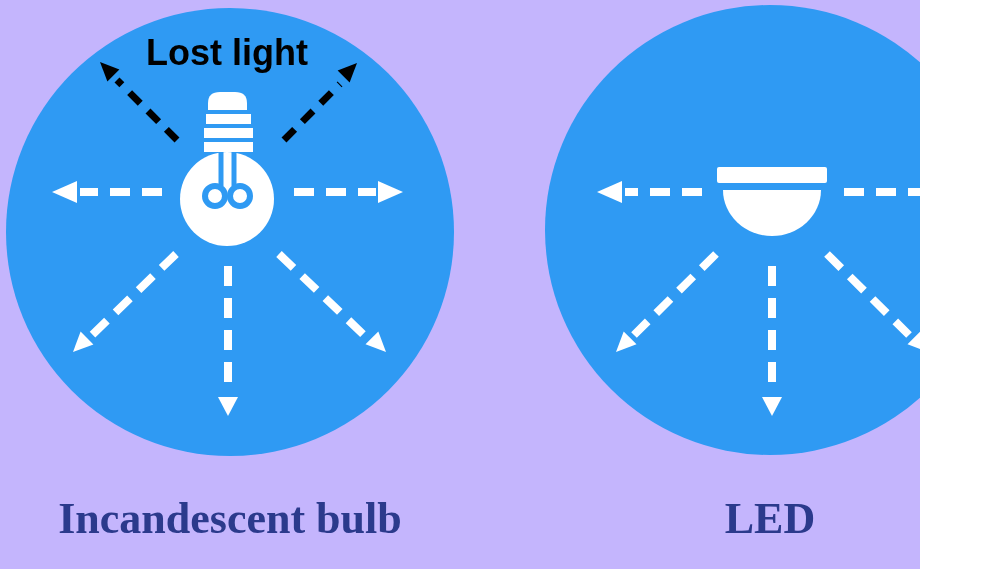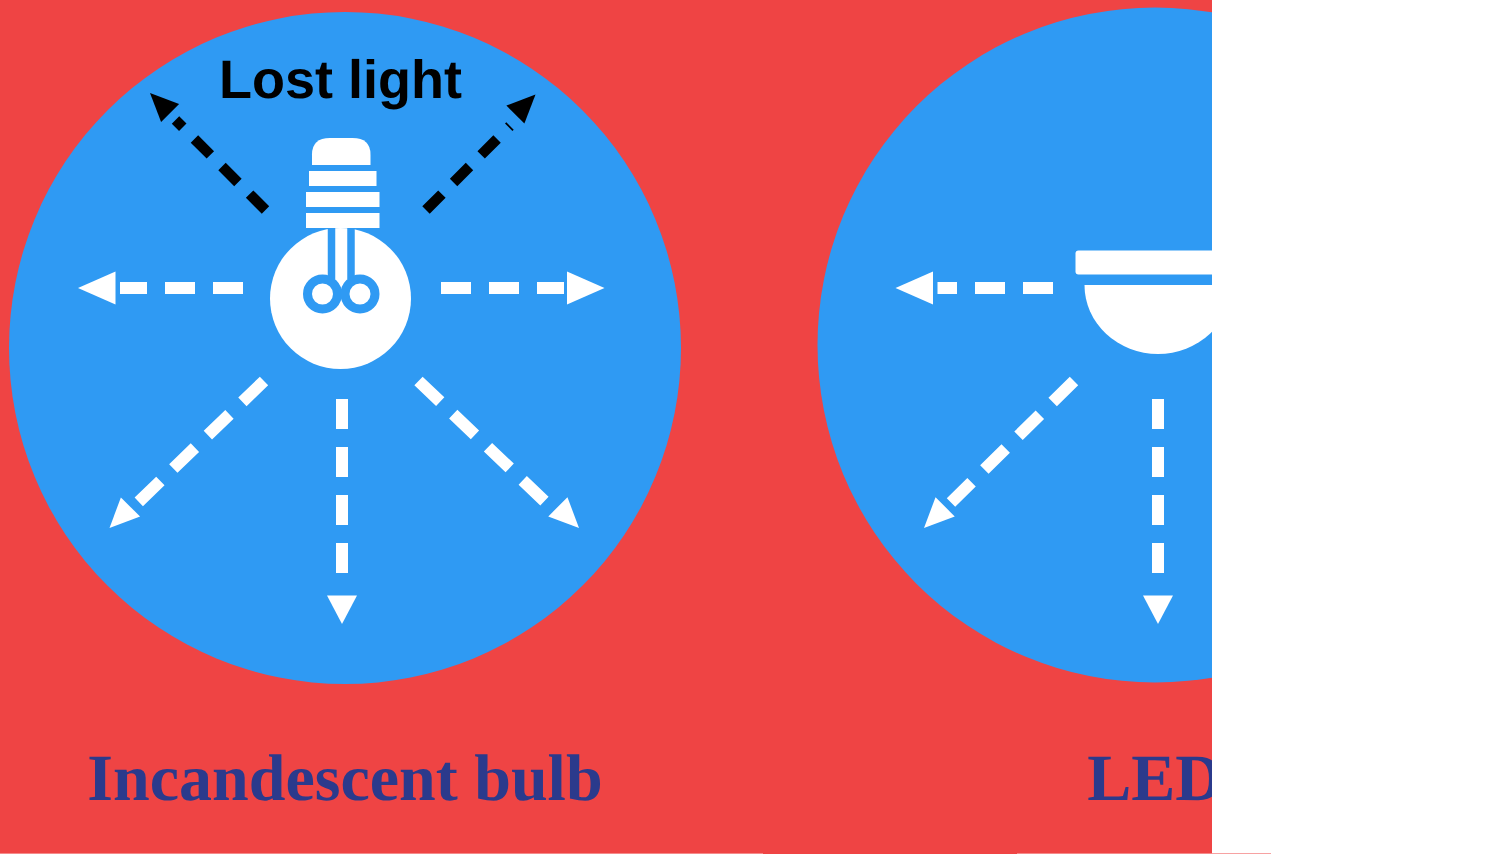--- a/index.html
+++ b/index.html
@@ -1,20 +1,20 @@
 <!DOCTYPE html>
 <html><head>
 <meta charset="utf-8">
 <style>
   html, body { margin: 0; padding: 0; }
   .stage {
     position: relative;
-    width: 808px;
+    width: 920px;
     height: 569px;
-    background: #ef4444;
+    background: #c4b5fd;
     overflow: hidden;
     font-family: "Liberation Sans", sans-serif;
   }
   .stage svg { display: block; }
   
   .wdash { stroke: #ffffff; stroke-width: 8; stroke-dasharray: 20 12; fill: none; stroke-linecap: butt; }
   .whead { fill: #ffffff; stroke: none; }
   
   .bdash { stroke: #000000; stroke-width: 7; stroke-dasharray: 15 11; fill: none; stroke-linecap: butt; }
   .bhead { fill: #000000; stroke: none; }

